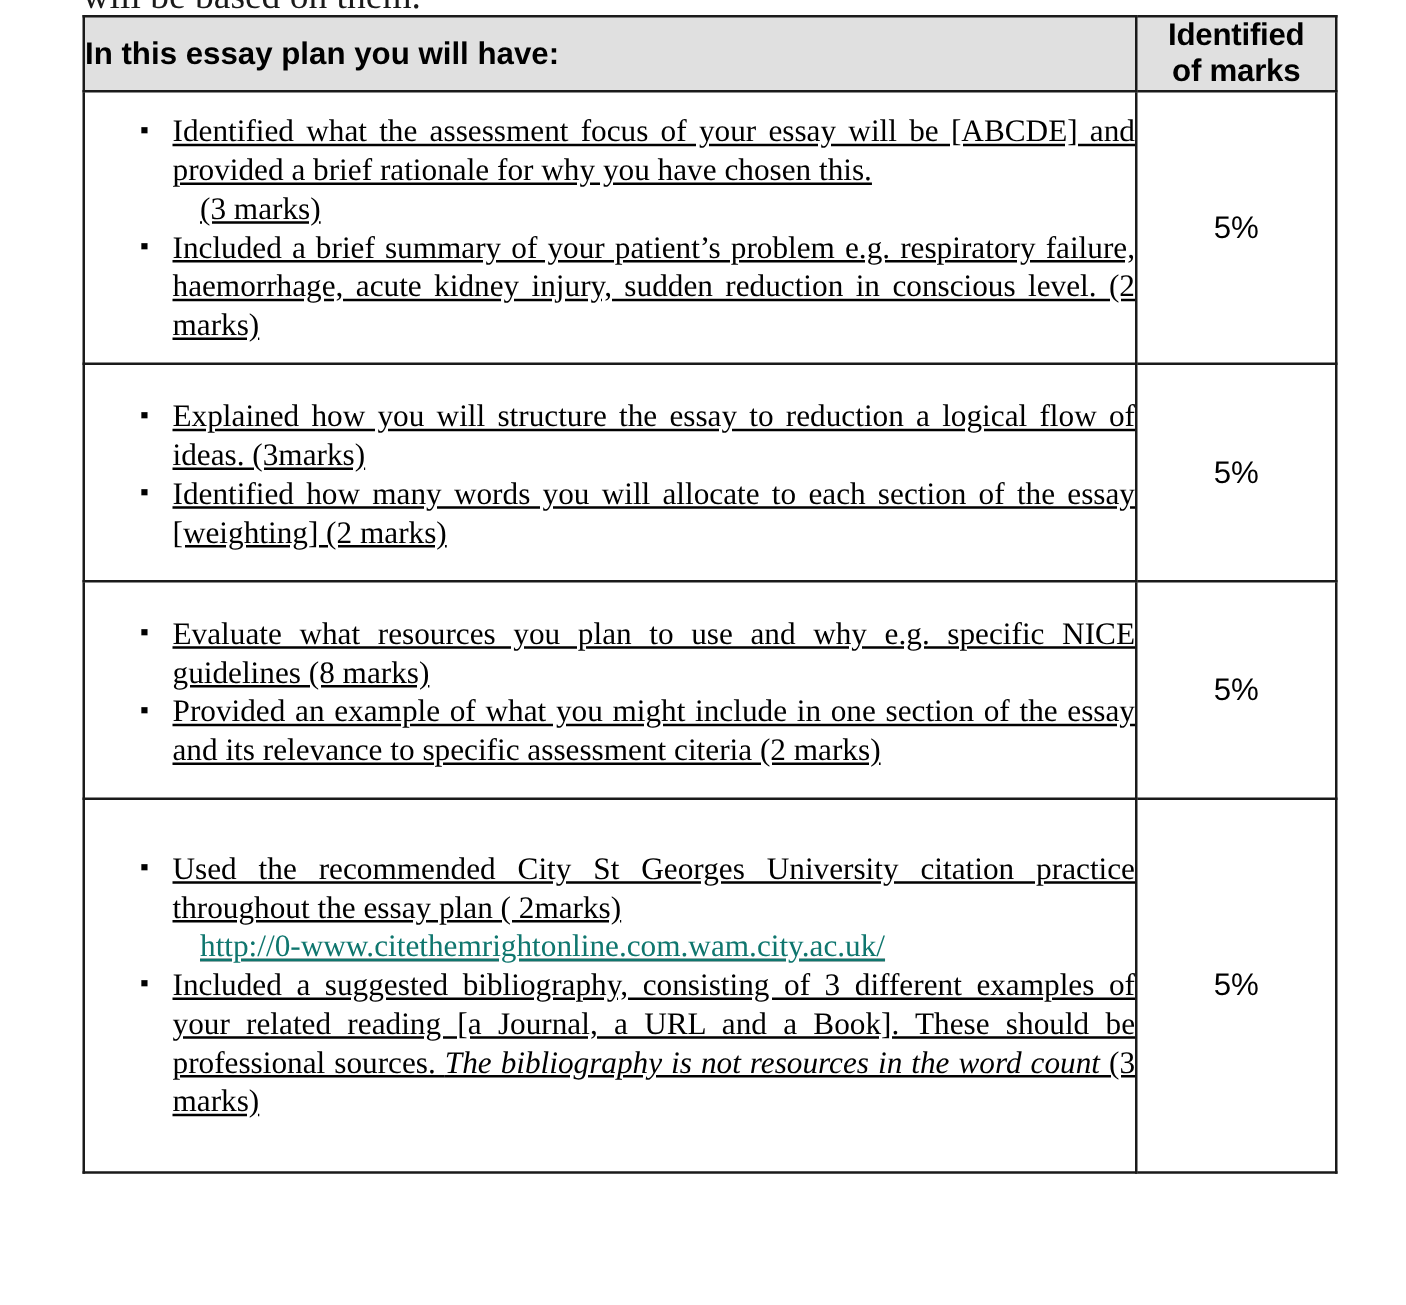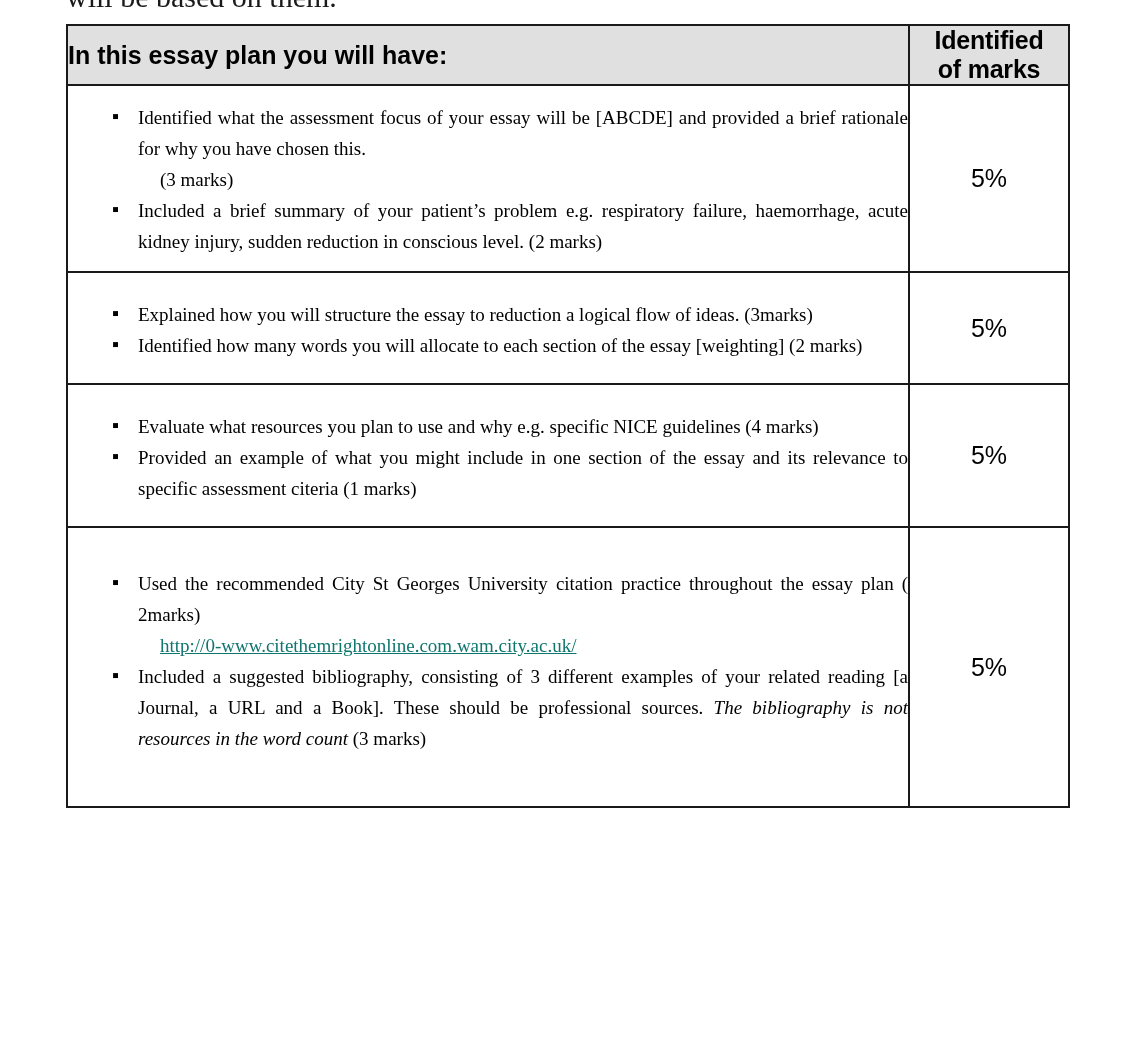--- a/index.html
+++ b/index.html
@@ -25,21 +25,21 @@
     font-family: "Liberation Serif", "DejaVu Serif", serif;
     font-size: 30px;
     line-height: 34px;
     color: #1a1a1a;
     white-space: nowrap;
   }
 
   .table-wrap {
     position: absolute;
     left: 66px;
-    top: 24px;
+    top: 12px;
     width: 892px;
   }
 
   table.criteria {
     border-collapse: collapse;
     table-layout: fixed;
     width: 1002px;
     border: 2px solid #1a1a1a;
   }
   table.criteria td,
@@ -86,26 +86,27 @@
   }
 
   ul.bullets {
     list-style: none;
     margin: 0;
     padding: 0 0 0 44px;
   }
   ul.bullets > li {
     position: relative;
     font-family: "Liberation Serif", "DejaVu Serif", serif;
-    font-size: 19px;
+    font-size: 25px;
     line-height: 31px;
     text-align: justify;
     padding-left: 26px;
     padding-right: 0;
     margin: 0;
+    text-decoration: underline;
   }
   ul.bullets > li + li {
     margin-top: 0;
   }
   ul.bullets > li::before {
     content: "\25AA";
     position: absolute;
     left: 0;
     top: -1px;
     font-size: 20px;
@@ -126,21 +127,21 @@
     color: #0f766e;
     text-decoration: underline;
     word-break: break-all;
   }
   .italic { font-style: italic; }
 
   
   tr.row-1 td.desc { padding-top: 16px;  padding-bottom: 14px; }
   tr.row-2 td.desc { padding-top: 26px;  padding-bottom: 22px; }
   tr.row-3 td.desc { padding-top: 26px;  padding-bottom: 22px; }
-  tr.row-4 td.desc { padding-top: 40px;  padding-bottom: 52px; }
+  tr.row-4 td.desc { padding-top: 40px;  padding-bottom: 40px; }
 
   .sub-line {
     display: block;
     padding-left: 22px;
   }
 </style>
 </head>
 <body>
 
 <div class="preamble">will be based on them.</div>
@@ -190,24 +191,24 @@
             </li>
           </ul>
         </td>
         <td class="marks">5%</td>
       </tr>
 
       <tr class="row-3">
         <td class="desc">
           <ul class="bullets">
             <li>
-              <span class="j">Evaluate what resources you plan to use and why e.g. specific NICE guidelines (4 marks)</span>
-            </li>
-            <li>
-              <span class="j">Provided an example of what you might include in one section of the essay and its relevance to specific assessment citeria (1 marks)</span>
+              <span class="j">Evaluate what resources you plan to use and why e.g. specific NICE guidelines (8 marks)</span>
+            </li>
+            <li>
+              <span class="j">Provided an example of what you might include in one section of the essay and its relevance to specific assessment citeria (2 marks)</span>
             </li>
           </ul>
         </td>
         <td class="marks">5%</td>
       </tr>
 
       <tr class="row-4">
         <td class="desc">
           <ul class="bullets">
             <li>

